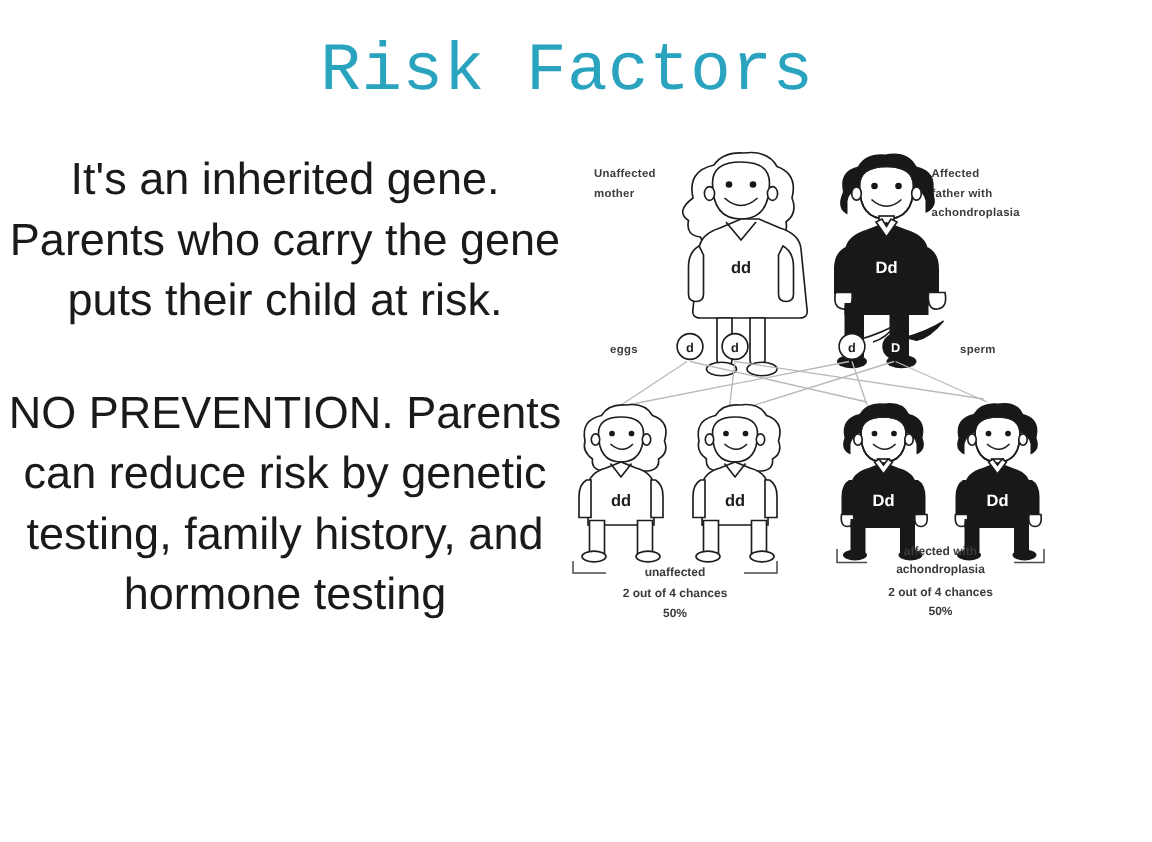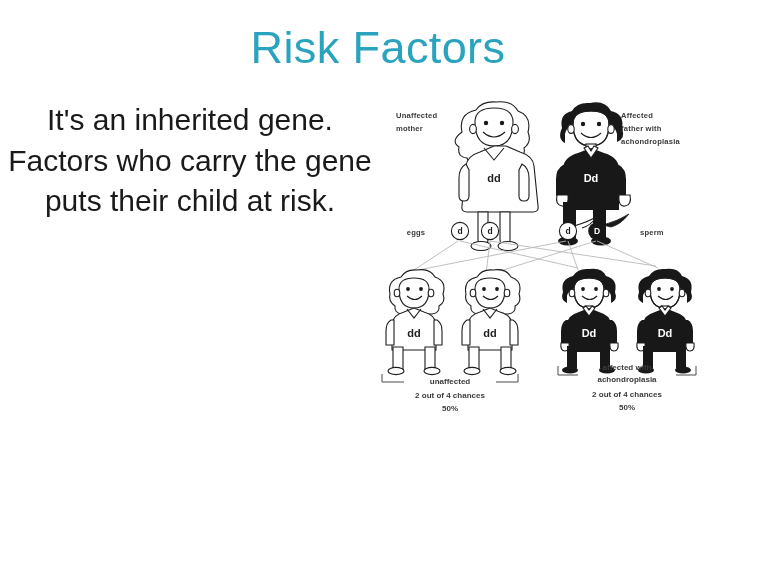--- a/index.html
+++ b/index.html
@@ -16,21 +16,21 @@
     font-family: "Liberation Sans", sans-serif;
   }
 
   
   #slide-title {
     position: absolute;
     top: 24px;
     left: 0;
     width: 756px;
     text-align: center;
-    font-family: Liberation Sans, sans-serif;
+    font-family: Liberation Mono, monospace;
     font-size: 45px;
     font-weight: 400;
     letter-spacing: 0.4px;
     color: #2aa3bf;
     line-height: 1.05;
   }
 
   
   #body-text {
     position: absolute;
@@ -98,22 +98,23 @@
   .eye { fill: #181818; }
 </style>
 </head>
 <body>
 
 <div id="slide">
 
   <div id="slide-title">Risk Factors</div>
 
   <div id="body-text">
-    <p class="para">It's an inherited gene. Factors who carry the gene puts their child at risk.</p>
+    <p class="para">It's an inherited gene. Parents who carry the gene puts their child at risk.</p>
     <div class="para-gap"></div>
+    <p class="para">NO PREVENTION. Parents can reduce risk by genetic testing, family history, and hormone testing</p>
   </div>
 
   <div id="diagram">
     <svg width="386" height="330" viewBox="0 0 386 330" xmlns="http://www.w3.org/2000/svg">
 
       <text class="diag-label" x="18" y="20">Unaffected</text>
       <text class="diag-label" x="18" y="33">mother</text>
 
       <text class="diag-label" x="243" y="20">Affected</text>
       <text class="diag-label" x="243" y="33">father with</text>

